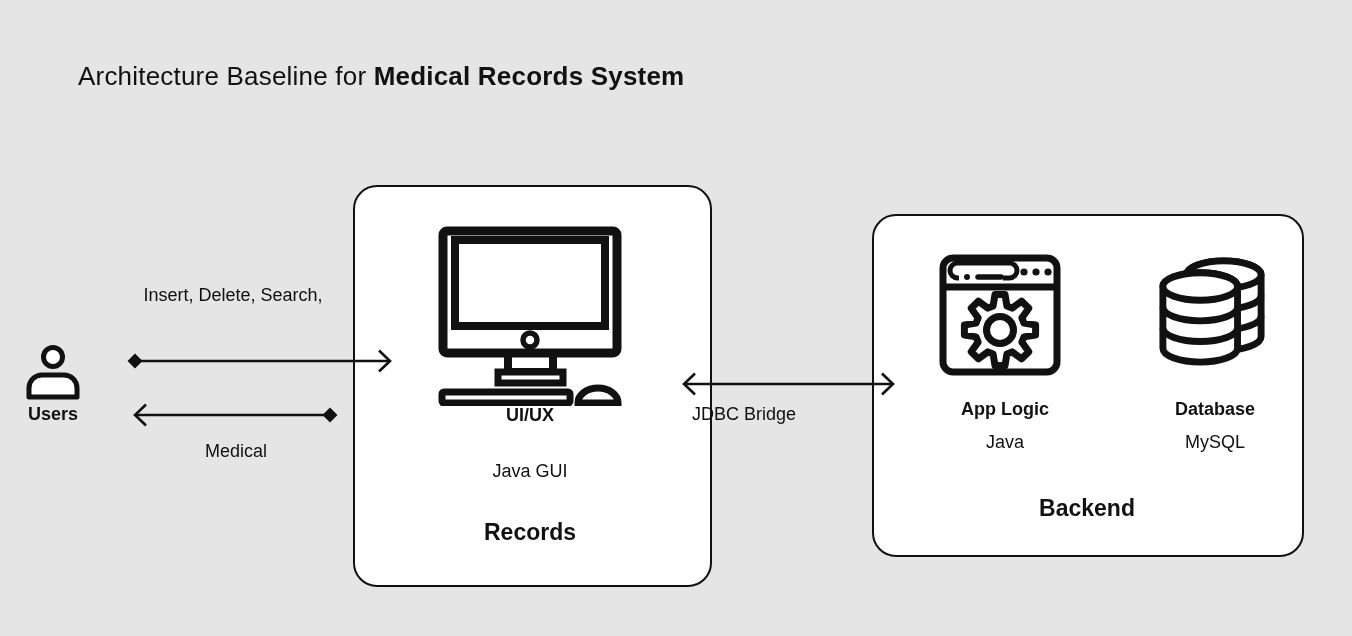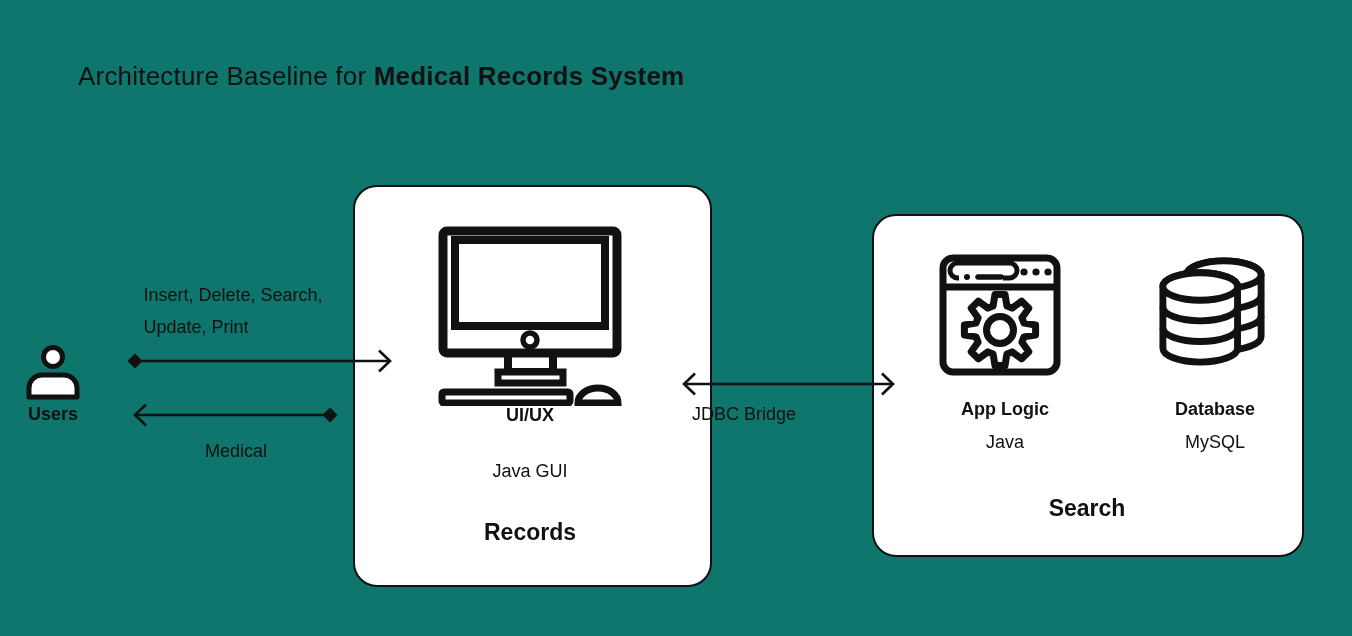--- a/index.html
+++ b/index.html
@@ -1,28 +1,28 @@
 <!DOCTYPE html>
 <html><head>
 <meta charset="utf-8">
 <style>
   html,body { margin:0; padding:0; background:#fff; }
   .canvas {
-    position:relative; width:1352px; height:636px; background:#0f766e;
+    position:relative; width:1352px; height:636px; background:#e5e5e5;
     font-family:"Liberation Sans", sans-serif; color:#111; overflow:hidden;
   }
   .abs { position:absolute; }
   .ctr { transform:translateX(-50%); white-space:nowrap; text-align:left; }
   .b { font-weight:700; }
   .t18 { font-size:18px; }
   .t23 { font-size:23px; font-weight:700; }
   .title { font-size:26px; letter-spacing:0.2px; }
   .box { position:absolute; border:2.5px solid #111; border-radius:24px; background:#fff; }
   svg { display:block; }
-  .lines { line-height:32px; text-align:left; }
+  .lines { line-height:32px; text-align:right; }
 </style>
 </head>
 <body>
 
 <div class="canvas">
 
   <div class="abs title" style="left:78px; top:61px;">
     <span>Architecture Baseline for </span><span class="b">Medical Records System</span>
   </div>
 
@@ -31,21 +31,20 @@
   <div class="box" style="left:872px; top:214px; width:428px; height:339px;"></div>
 
   <svg class="abs" style="left:26px; top:343px;" width="54" height="58" viewBox="0 0 54 58">
     <circle cx="27" cy="14" r="9.5" fill="#fff" stroke="#111" stroke-width="5"></circle>
     <path d="M3 54 v-9 a13 13 0 0 1 13 -13 h22 a13 13 0 0 1 13 13 v9 z" fill="#fff" stroke="#111" stroke-width="5" stroke-linejoin="round"></path>
   </svg>
   <div class="abs ctr t18 b" style="left:53px; top:404px;">Users</div>
 
   <div class="abs ctr t18 lines" style="left:233px; top:279px;">
     <div>Insert, Delete, Search,</div>
-    <div>Update, Print</div>
   </div>
 
   <svg class="abs" style="left:125px; top:348px;" width="268" height="26" viewBox="0 0 268 26">
     <line x1="12" y1="13" x2="264" y2="13" stroke="#111" stroke-width="2.6"></line>
     <polygon points="2.5,13 10,5.5 17.5,13 10,20.5" fill="#111"></polygon>
     <polyline points="254,2.5 265,13 254,23.5" fill="none" stroke="#111" stroke-width="2.6"></polyline>
   </svg>
 
   <svg class="abs" style="left:125px; top:402px;" width="215" height="26" viewBox="0 0 215 26">
     <line x1="11" y1="13" x2="205" y2="13" stroke="#111" stroke-width="2.6"></line>
@@ -103,15 +102,15 @@
     <path d="M30 20 a38 14 0 0 1 76 0 v63 a38 14 0 0 1 -76 0 z" fill="#fff" stroke="#111" stroke-width="7"></path>
     <path d="M30 41 a38 14 0 0 0 76 0 M30 62 a38 14 0 0 0 76 0" fill="none" stroke="#111" stroke-width="7"></path>
     <ellipse cx="68" cy="20" rx="38" ry="14" fill="#fff" stroke="#111" stroke-width="7"></ellipse>
     <path d="M6 32 a38 14 0 0 1 76 0 v63 a38 14 0 0 1 -76 0 z" fill="#fff" stroke="#111" stroke-width="7"></path>
     <path d="M6 53 a38 14 0 0 0 76 0 M6 74 a38 14 0 0 0 76 0" fill="none" stroke="#111" stroke-width="7"></path>
     <ellipse cx="44" cy="32" rx="38" ry="14" fill="#fff" stroke="#111" stroke-width="7"></ellipse>
   </svg>
   <div class="abs ctr t18 b" style="left:1215px; top:399px;">Database</div>
   <div class="abs ctr t18" style="left:1215px; top:432px;">MySQL</div>
 
-  <div class="abs ctr t23" style="left:1087px; top:495px;">Search</div>
+  <div class="abs ctr t23" style="left:1087px; top:495px;">Backend</div>
 
 </div>
 
 </body></html>

